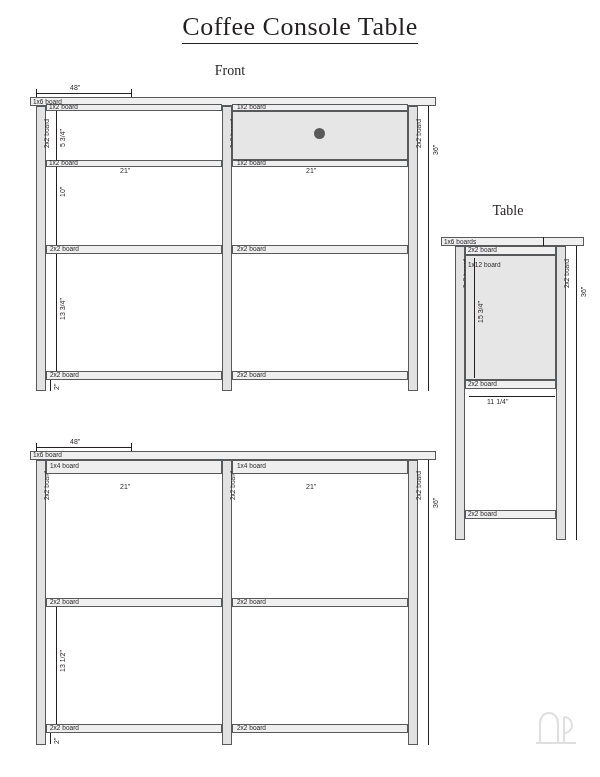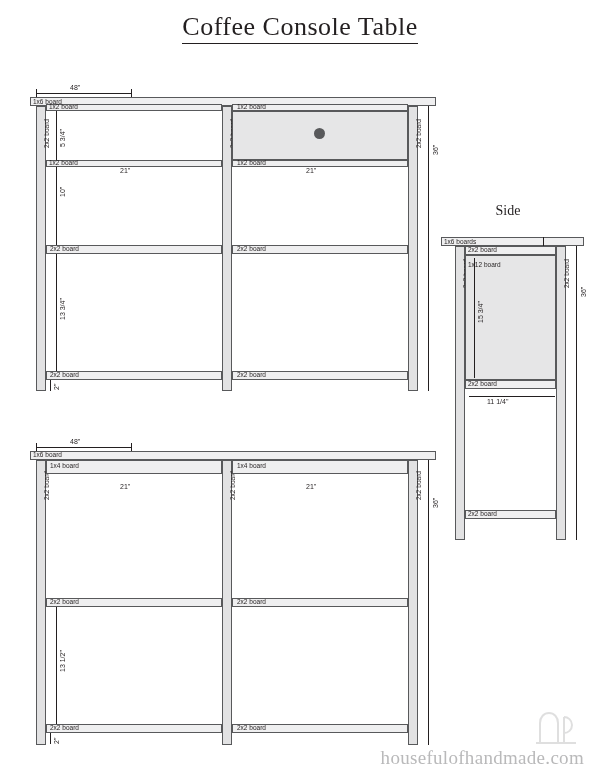--- a/index.html
+++ b/index.html
@@ -56,20 +56,21 @@
 </style>
 </head>
 <body>
 
 <div class="page">
 
   <div class="title">
     <span>Coffee Console Table</span>
   </div>
 
+  <div class="sect-label" style="left:170px;top:63px;width:120px;">Front</div>
 
   <div>
 
     <div class="dim" style="left:70px;top:84px;">48"</div>
     <div class="tick" style="left:36px;top:93px;width:96px;height:1px;"></div>
     <div class="tick" style="left:36px;top:89px;width:1px;height:9px;"></div>
     <div class="tick" style="left:131px;top:89px;width:1px;height:9px;"></div>
 
     <div class="bd light" style="left:30px;top:97px;width:406px;height:9px;"></div>
     <div class="lbl" style="left:33px;top:99px;">1x6 board</div>
@@ -122,21 +123,21 @@
     <div class="bd light" style="left:46px;top:371px;width:176px;height:9px;"></div>
     <div class="lbl" style="left:50px;top:372px;">2x2 board</div>
 
     <div class="bd light" style="left:232px;top:371px;width:176px;height:9px;"></div>
     <div class="lbl" style="left:237px;top:372px;">2x2 board</div>
 
     <div class="tick" style="left:50px;top:380px;width:1px;height:11px;"></div>
     <div class="vdim" style="left:53px;top:390px;">2"</div>
   </div>
 
-  <div class="sect-label" style="left:468px;top:203px;width:80px;">Side</div>
+  <div class="sect-label" style="left:468px;top:203px;width:80px;">Table</div>
 
   <div>
 
     <div class="bd light" style="left:441px;top:237px;width:143px;height:9px;"></div>
     <div class="lbl" style="left:444px;top:239px;">1x6 boards</div>
     <div class="tick" style="left:543px;top:237px;width:1px;height:9px;"></div>
 
     <div class="bd mid" style="left:455px;top:246px;width:10px;height:294px;"></div>
     <div class="vlbl" style="left:463px;top:288px;">2x2 board</div>
 
@@ -215,15 +216,14 @@
     <div class="tick" style="left:50px;top:733px;width:1px;height:11px;"></div>
     <div class="vdim" style="left:53px;top:744px;">2"</div>
   </div>
 
   <svg class="wm-mark" viewBox="0 0 44 40">
     <path d="M6 34 L6 14 C6 8 10 4 15 4 C20 4 24 8 24 14 L24 34" fill="none" stroke="#b9b9ba" stroke-width="2"></path>
     <path d="M30 34 L30 8" fill="none" stroke="#b9b9ba" stroke-width="2"></path>
     <path d="M30 8 C34 8 38 11 38 16 C38 21 34 24 30 24" fill="none" stroke="#b9b9ba" stroke-width="2"></path>
     <path d="M2 34 L42 34" fill="none" stroke="#b9b9ba" stroke-width="2"></path>
   </svg>
-  <div class="wm">housefulofhandmade.com</div>
 
 </div>
 
 </body></html>

